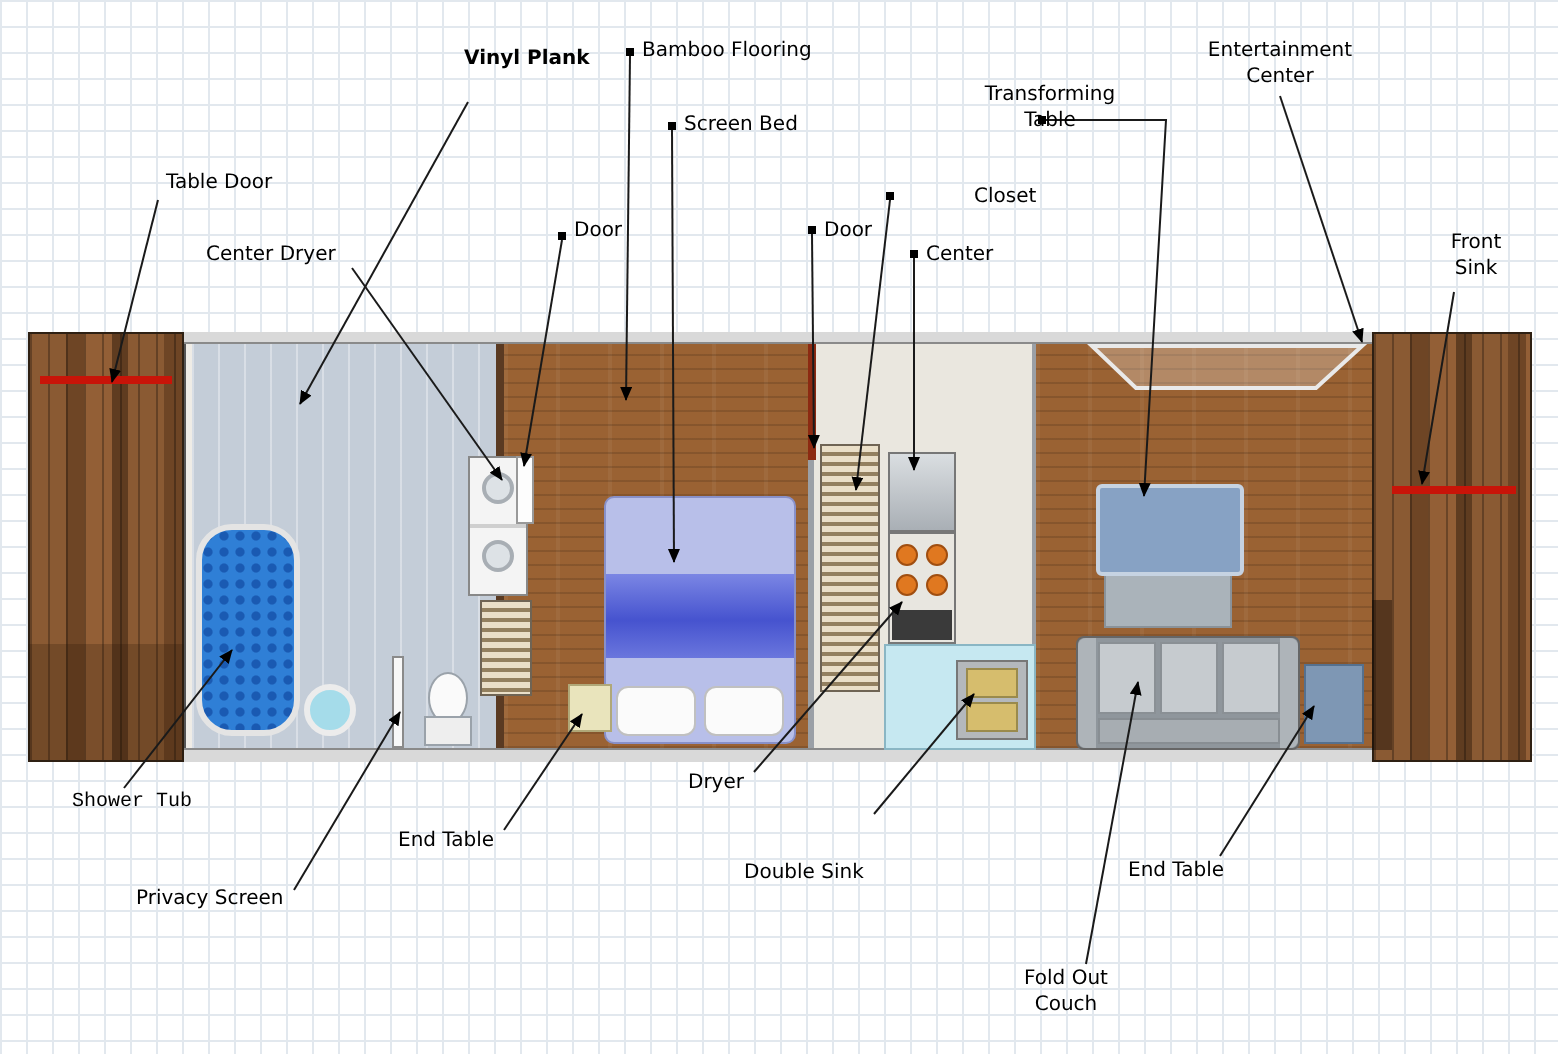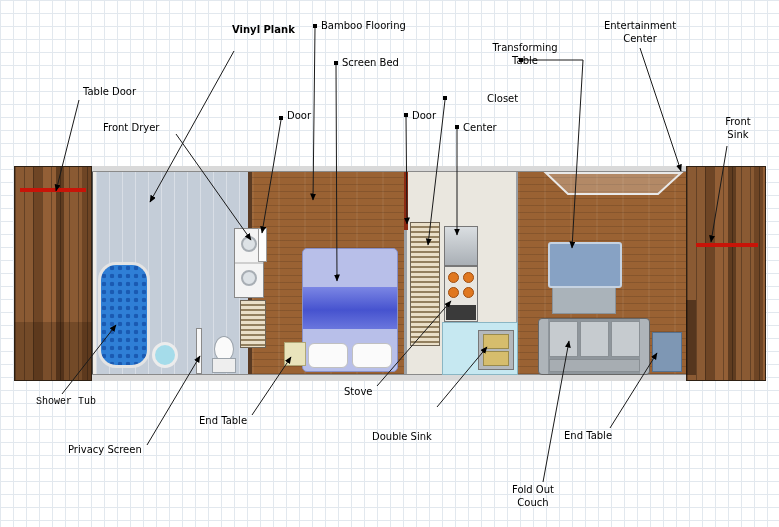--- a/index.html
+++ b/index.html
@@ -130,32 +130,32 @@
       <rect x="313" y="24" width="4" height="4"></rect>
       <rect x="334" y="61" width="4" height="4"></rect>
       <rect x="404" y="113" width="4" height="4"></rect>
       <rect x="443" y="96" width="4" height="4"></rect>
       <rect x="455" y="125" width="4" height="4"></rect>
       <rect x="519" y="58" width="4" height="4"></rect>
     </g>
   </svg>
 
   <div class="lbl" style="left:83px;top:86px;">Table Door</div>
-  <div class="lbl" style="left:103px;top:122px;">Front Dryer</div>
+  <div class="lbl" style="left:103px;top:122px;">Center Dryer</div>
   <div class="lbl" style="left:232px;top:24px;font-weight:bold;">Vinyl Plank</div>
   <div class="lbl" style="left:287px;top:110px;">Door</div>
   <div class="lbl" style="left:321px;top:20px;">Bamboo Flooring</div>
   <div class="lbl" style="left:342px;top:57px;">Screen Bed</div>
   <div class="lbl" style="left:412px;top:110px;">Door</div>
   <div class="lbl" style="left:451px;top:93px;margin-left:36px;">Closet</div>
   <div class="lbl" style="left:463px;top:122px;">Center</div>
   <div class="lbl wrap" style="left:486px;top:42px;width:78px;">Transforming Table</div>
   <div class="lbl wrap" style="left:597px;top:20px;width:86px;">Entertainment Center</div>
   <div class="lbl wrap" style="left:717px;top:116px;width:42px;">Front Sink</div>
   <div class="lbl" style="left:36px;top:396px;font-family:Liberation Mono, monospace;">Shower Tub</div>
   <div class="lbl" style="left:68px;top:444px;">Privacy Screen</div>
   <div class="lbl" style="left:199px;top:415px;">End Table</div>
-  <div class="lbl" style="left:344px;top:386px;">Stove</div>
+  <div class="lbl" style="left:344px;top:386px;">Dryer</div>
   <div class="lbl" style="left:372px;top:431px;">Double Sink</div>
   <div class="lbl" style="left:564px;top:430px;">End Table</div>
   <div class="lbl wrap" style="left:504px;top:484px;width:58px;">Fold Out Couch</div>
 
 </div>
 
 </body></html>

